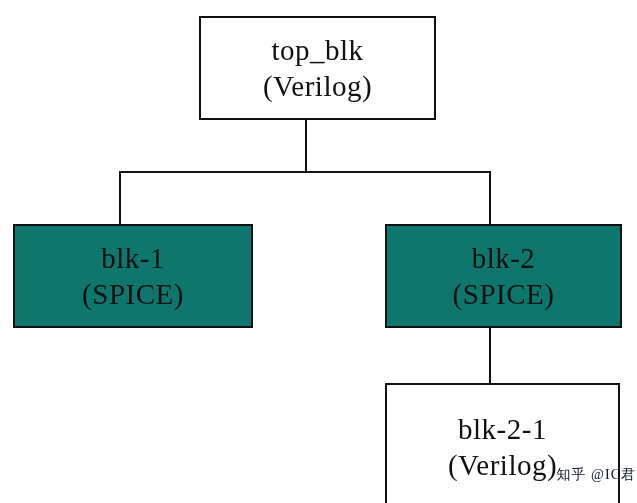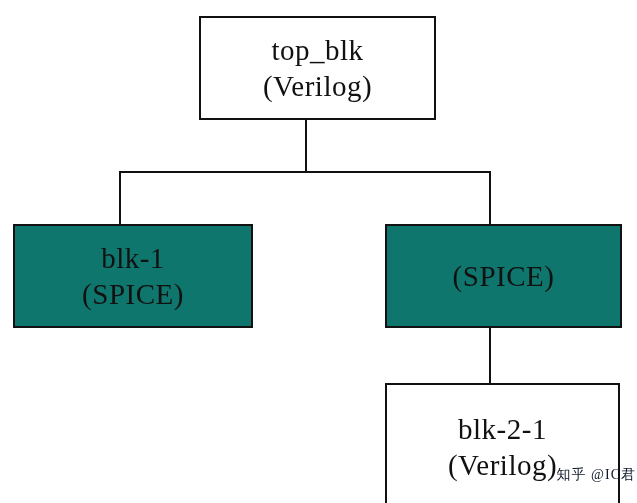--- a/index.html
+++ b/index.html
@@ -73,20 +73,21 @@
     <div>top_blk</div>
     <div>(Verilog)</div>
   </div>
 
   <div class="node fill-gray" id="node-blk1">
     <div>blk-1</div>
     <div>(SPICE)</div>
   </div>
 
   <div class="node fill-gray" id="node-blk2">
+    <div>blk-2</div>
     <div>(SPICE)</div>
   </div>
 
   <div class="node fill-white" id="node-blk21">
     <div>blk-2-1</div>
     <div>(Verilog)</div>
   </div>
 
   <span id="watermark">知乎 @IC君</span>
 

